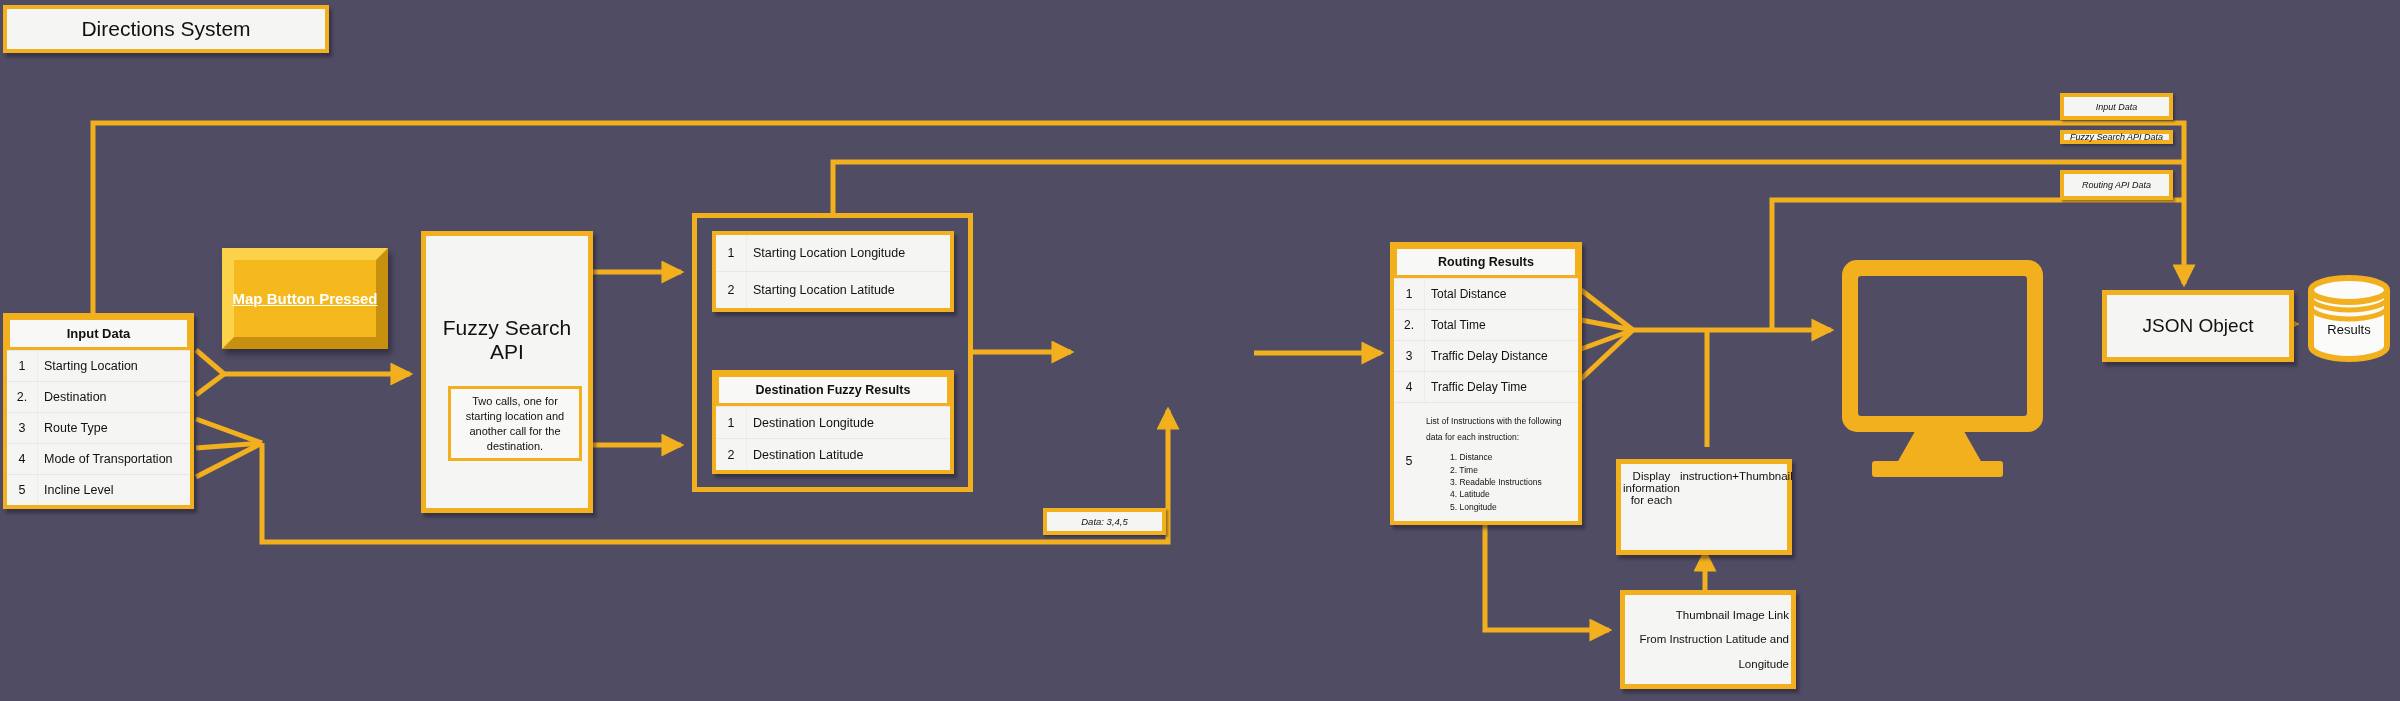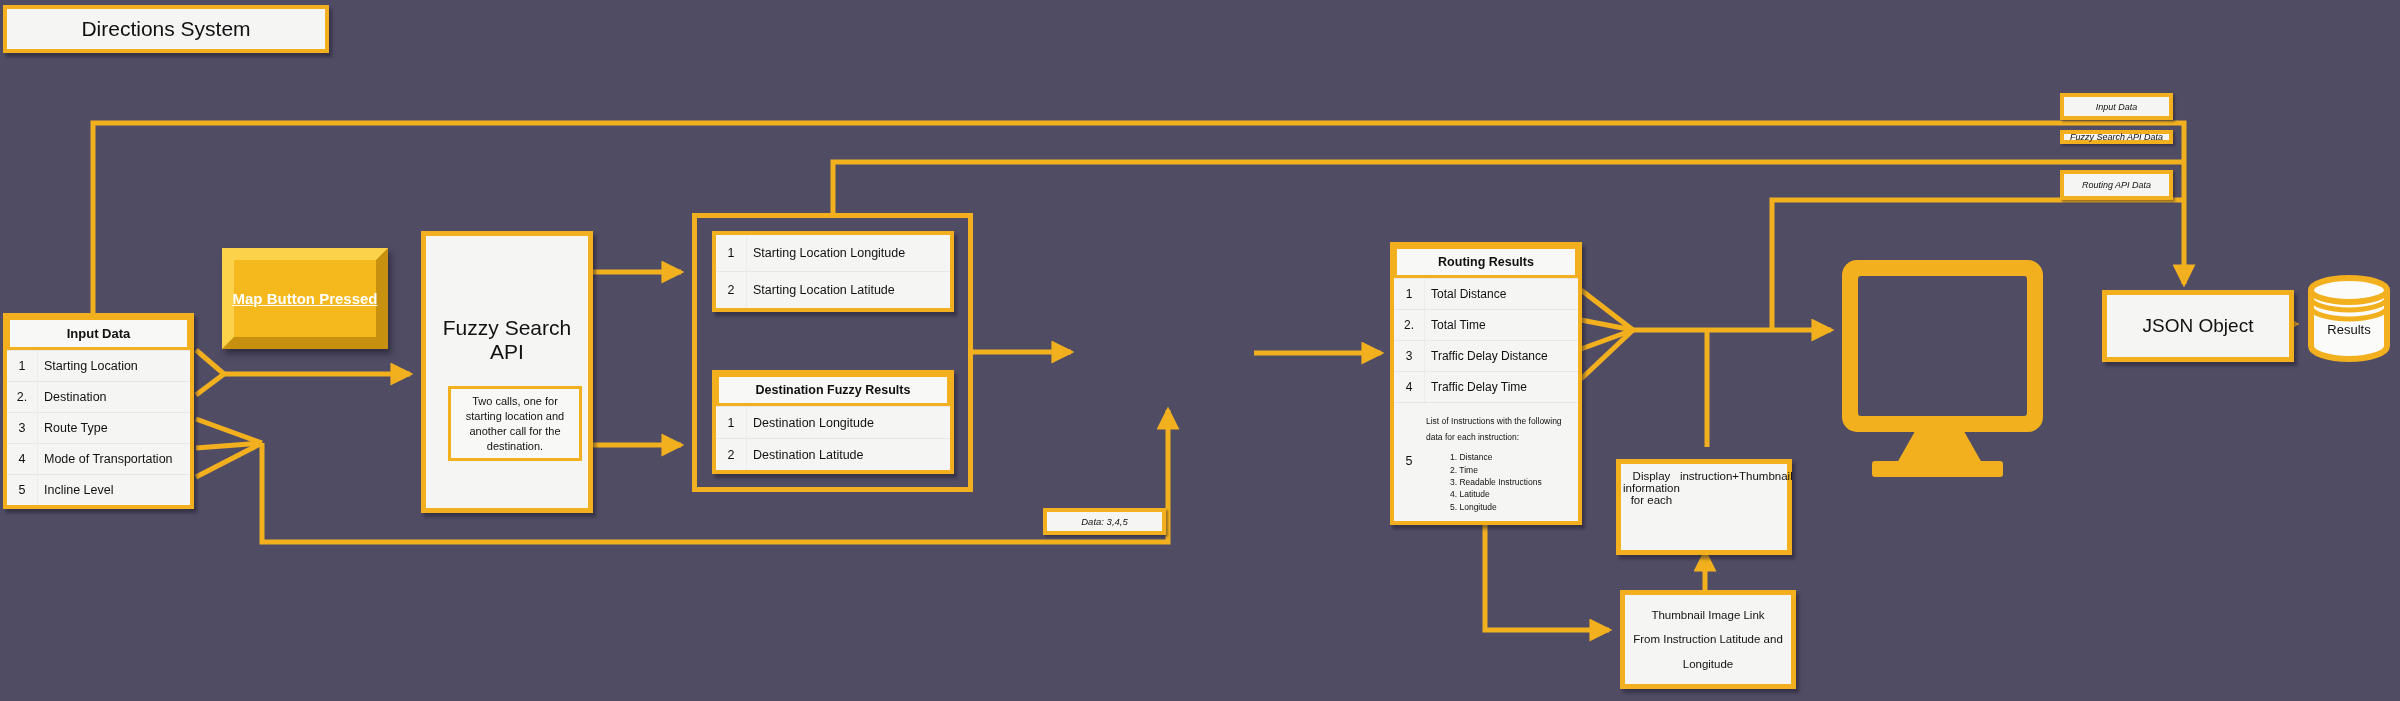--- a/index.html
+++ b/index.html
@@ -51,21 +51,21 @@
   
   #database{position:absolute;z-index:2;left:2304px;top:274px;width:90px;height:90px;}
   #db-label{position:absolute;z-index:3;left:2304px;top:322px;width:90px;text-align:center;font-size:13px;}
   
   #title-box{left:3px;top:5px;width:326px;height:48px;font-size:21px;}
   #routing-api{left:1082px;top:300px;width:172px;height:101px;font-size:21px;border-width:5px;}
   #json-box{left:2102px;top:290px;width:192px;height:72px;font-size:19px;border-width:5px;}
   #display-box{left:1616px;top:459px;width:176px;height:96px;border-width:5px;font-size:11.5px;
       display:flex;flex-direction:row;justify-content:space-around;padding:6px 2px;text-align:center;}
   #thumb-box{left:1620px;top:590px;width:176px;height:99px;border-width:5px;font-size:11.5px;
-      display:flex;flex-direction:column;justify-content:space-around;padding:8px 2px;text-align:center;}
+      display:flex;flex-direction:column;justify-content:space-around;padding:8px 2px;text-align:right;}
   #results-container{position:absolute;z-index:1;left:692px;top:213px;width:281px;height:279px;
       border:5px solid #f2b01e;box-sizing:border-box;background:transparent;}
   #data-note{left:1043px;top:508px;width:123px;height:27px;font-size:9.5px;}
 </style>
 </head>
 <body>
 
 <div id="canvas">
 
   <svg id="connectors" width="2400" height="701" viewBox="0 0 2400 701">

